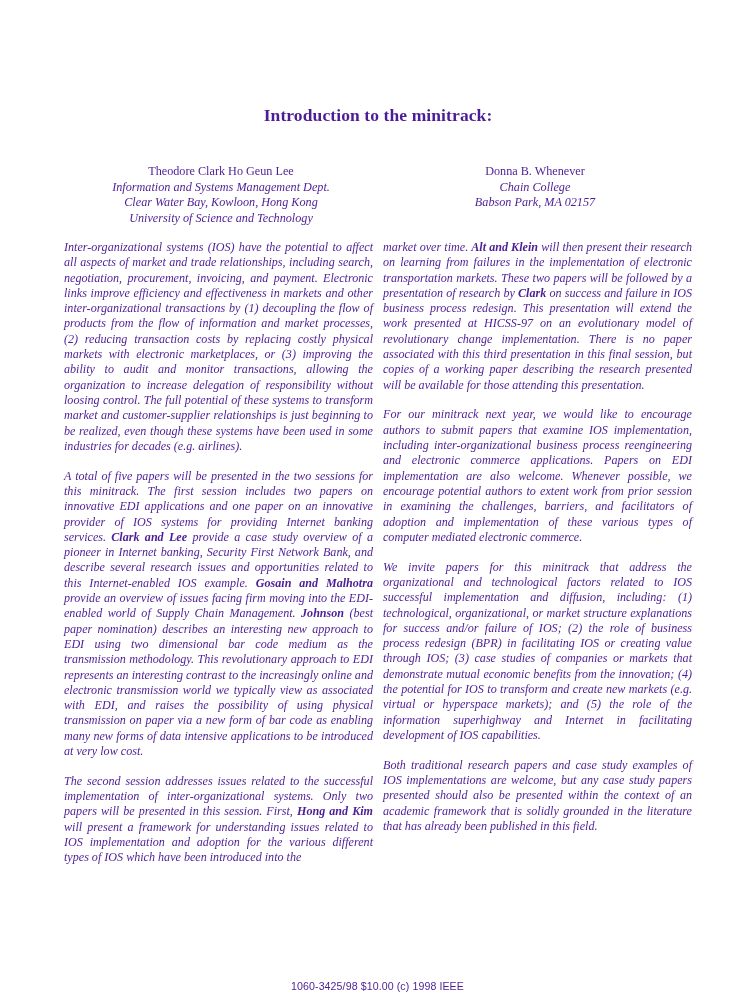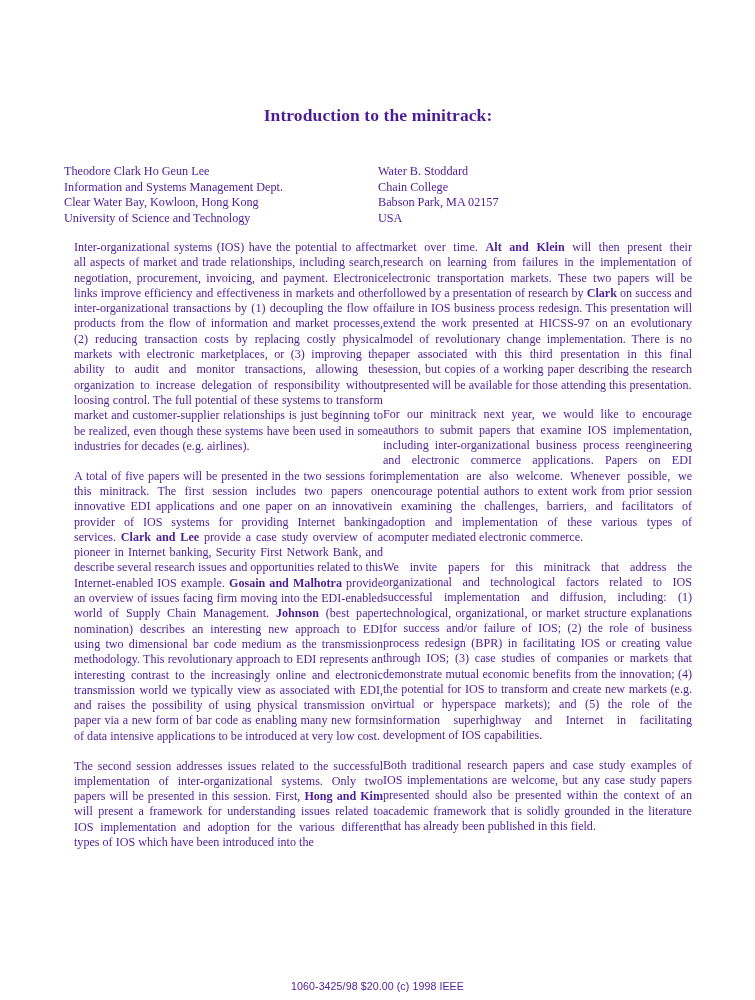--- a/index.html
+++ b/index.html
@@ -35,33 +35,36 @@
     position: absolute;
     left: 64px;
     top: 164px;
     width: 628px;
     display: flex;
     flex-direction: row;
     align-items: flex-start;
   }
   .author-col {
     width: 50%;
+    text-align: center;
     font-size: 12.2px;
     line-height: 15.6px;
   }
   .author-col .aff {
+    font-style: italic;
   }
   .columns {
     position: absolute;
     left: 64px;
     top: 240px;
     width: 628px;
     display: flex;
     flex-direction: row;
-    justify-content: flex-end;
+    justify-content: space-between;
+    font-style: italic;
   }
   .col {
     width: 309px;
   }
   .col p {
     margin: 0 0 14.5px 0;
     font-size: 12.1px;
     line-height: 15.3px;
     text-align: justify;
     text-justify: inter-word;
@@ -92,39 +95,38 @@
   </div>
 
   <div class="authors">
     <div class="author-col">
       <div>Theodore Clark  Ho Geun Lee</div>
       <div class="aff">Information and Systems Management Dept.</div>
       <div class="aff">Clear Water Bay, Kowloon, Hong Kong</div>
       <div class="aff">University of Science and Technology</div>
     </div>
     <div class="author-col">
-      <div>Water B. Stoddard</div>
+      <div>Donna B. Whenever</div>
       <div class="aff">Chain College</div>
       <div class="aff">Babson Park, MA 02157</div>
-      <div class="aff">USA</div>
     </div>
   </div>
 
   <div class="columns">
 
     <div class="col">
       <p>Inter-organizational systems (IOS) have the potential to affect all aspects of market and trade relationships, including search, negotiation, procurement, invoicing, and payment.  Electronic links improve efficiency and effectiveness in markets and other inter-organizational transactions by (1) decoupling the flow of products from the flow of information and market processes, (2) reducing transaction costs by replacing costly physical markets with electronic marketplaces, or (3) improving the ability to audit and monitor transactions, allowing the organization to increase delegation of responsibility without loosing control.  The full potential of these systems to transform market and customer-supplier relationships is just beginning to be realized, even though these systems have been used in some industries for decades (e.g. airlines).</p>
       <p><span>A total of five papers will be presented in the two sessions for this minitrack.  The first session includes two papers on innovative EDI applications and one paper on an innovative provider of IOS systems for providing Internet banking services.  </span><b>Clark and Lee</b><span> provide a case study overview of a pioneer in Internet banking, Security First Network Bank, and describe several research issues and opportunities related to this Internet-enabled IOS example.  </span><b>Gosain and Malhotra</b><span> provide an overview of issues facing firm moving into the EDI-enabled world of Supply Chain Management.  </span><b>Johnson</b><span> (best paper nomination) describes an interesting new approach to EDI using two dimensional bar code medium as the transmission methodology.  This revolutionary approach to EDI represents an interesting contrast to the increasingly online and electronic transmission world we typically view as associated with EDI, and raises the possibility of using physical transmission on paper via a new form of bar code as enabling many new forms of data intensive applications to be introduced at very low cost.</span></p>
       <p><span>The second session addresses issues related to the successful implementation of  inter-organizational systems.  Only two papers will be presented in this session.  First, </span><b>Hong and Kim</b><span> will present a framework for understanding issues related to IOS implementation and adoption for the various different types of IOS which have been introduced into the</span></p>
     </div>
 
     <div class="col">
       <p><span>market over time.  </span><b>Alt and Klein</b><span> will then present their research on learning from failures in the implementation of electronic transportation markets.  These two papers will be followed by a presentation of research by </span><b>Clark</b><span> on success and failure in IOS business process redesign.  This presentation will extend the work presented at HICSS-97 on an evolutionary model of revolutionary change implementation.  There is no paper associated with this third presentation in this final session, but copies of a working paper describing the research presented will be available for those attending this presentation.</span></p>
       <p>For our minitrack next year, we would like to encourage authors to submit papers that examine IOS implementation, including inter-organizational business process reengineering and electronic commerce applications.  Papers on EDI implementation are also welcome.  Whenever possible, we encourage potential authors to extent work from prior session in examining the challenges, barriers, and facilitators of adoption and implementation of these various types of computer mediated electronic commerce.</p>
       <p>We invite papers for this minitrack that address the organizational and technological factors related to IOS successful implementation and diffusion, including: (1) technological, organizational, or market structure explanations for success and/or failure of IOS;  (2) the role of business process redesign (BPR) in facilitating IOS or creating value through IOS; (3) case studies of companies or markets that demonstrate mutual economic benefits from the innovation; (4) the potential for IOS to transform and create new markets (e.g. virtual or hyperspace markets); and (5) the role of the information superhighway and Internet in facilitating development of IOS capabilities.</p>
       <p>Both traditional research papers and case study examples of IOS implementations are welcome, but any case study papers presented should also be presented within the context of an academic framework that is solidly grounded in the literature that has already been published in this field.</p>
     </div>
 
   </div>
 
-  <div class="footer">1060-3425/98 $20.00 (c) 1998 IEEE</div>
+  <div class="footer">1060-3425/98 $10.00 (c) 1998 IEEE</div>
 
 </div>
 
 </body></html>

